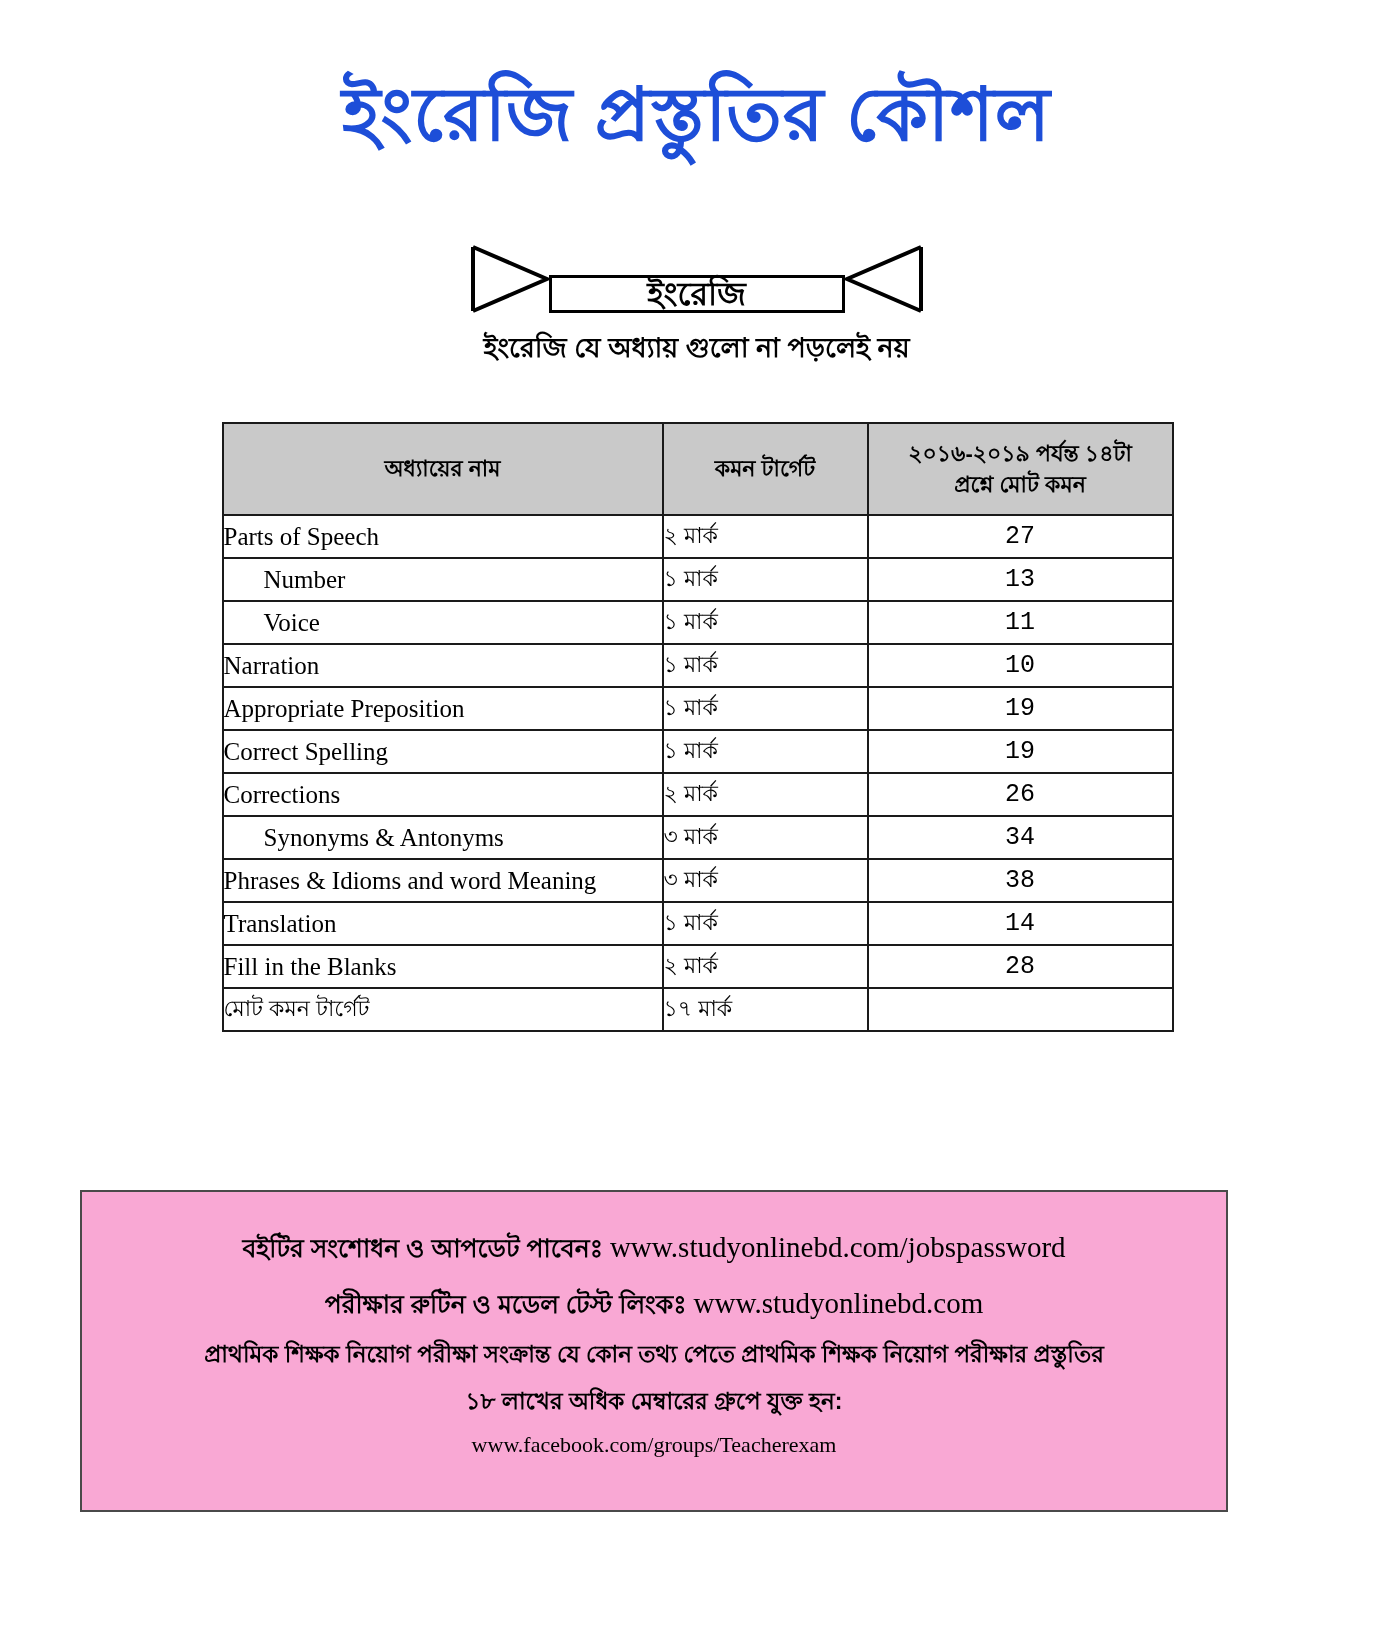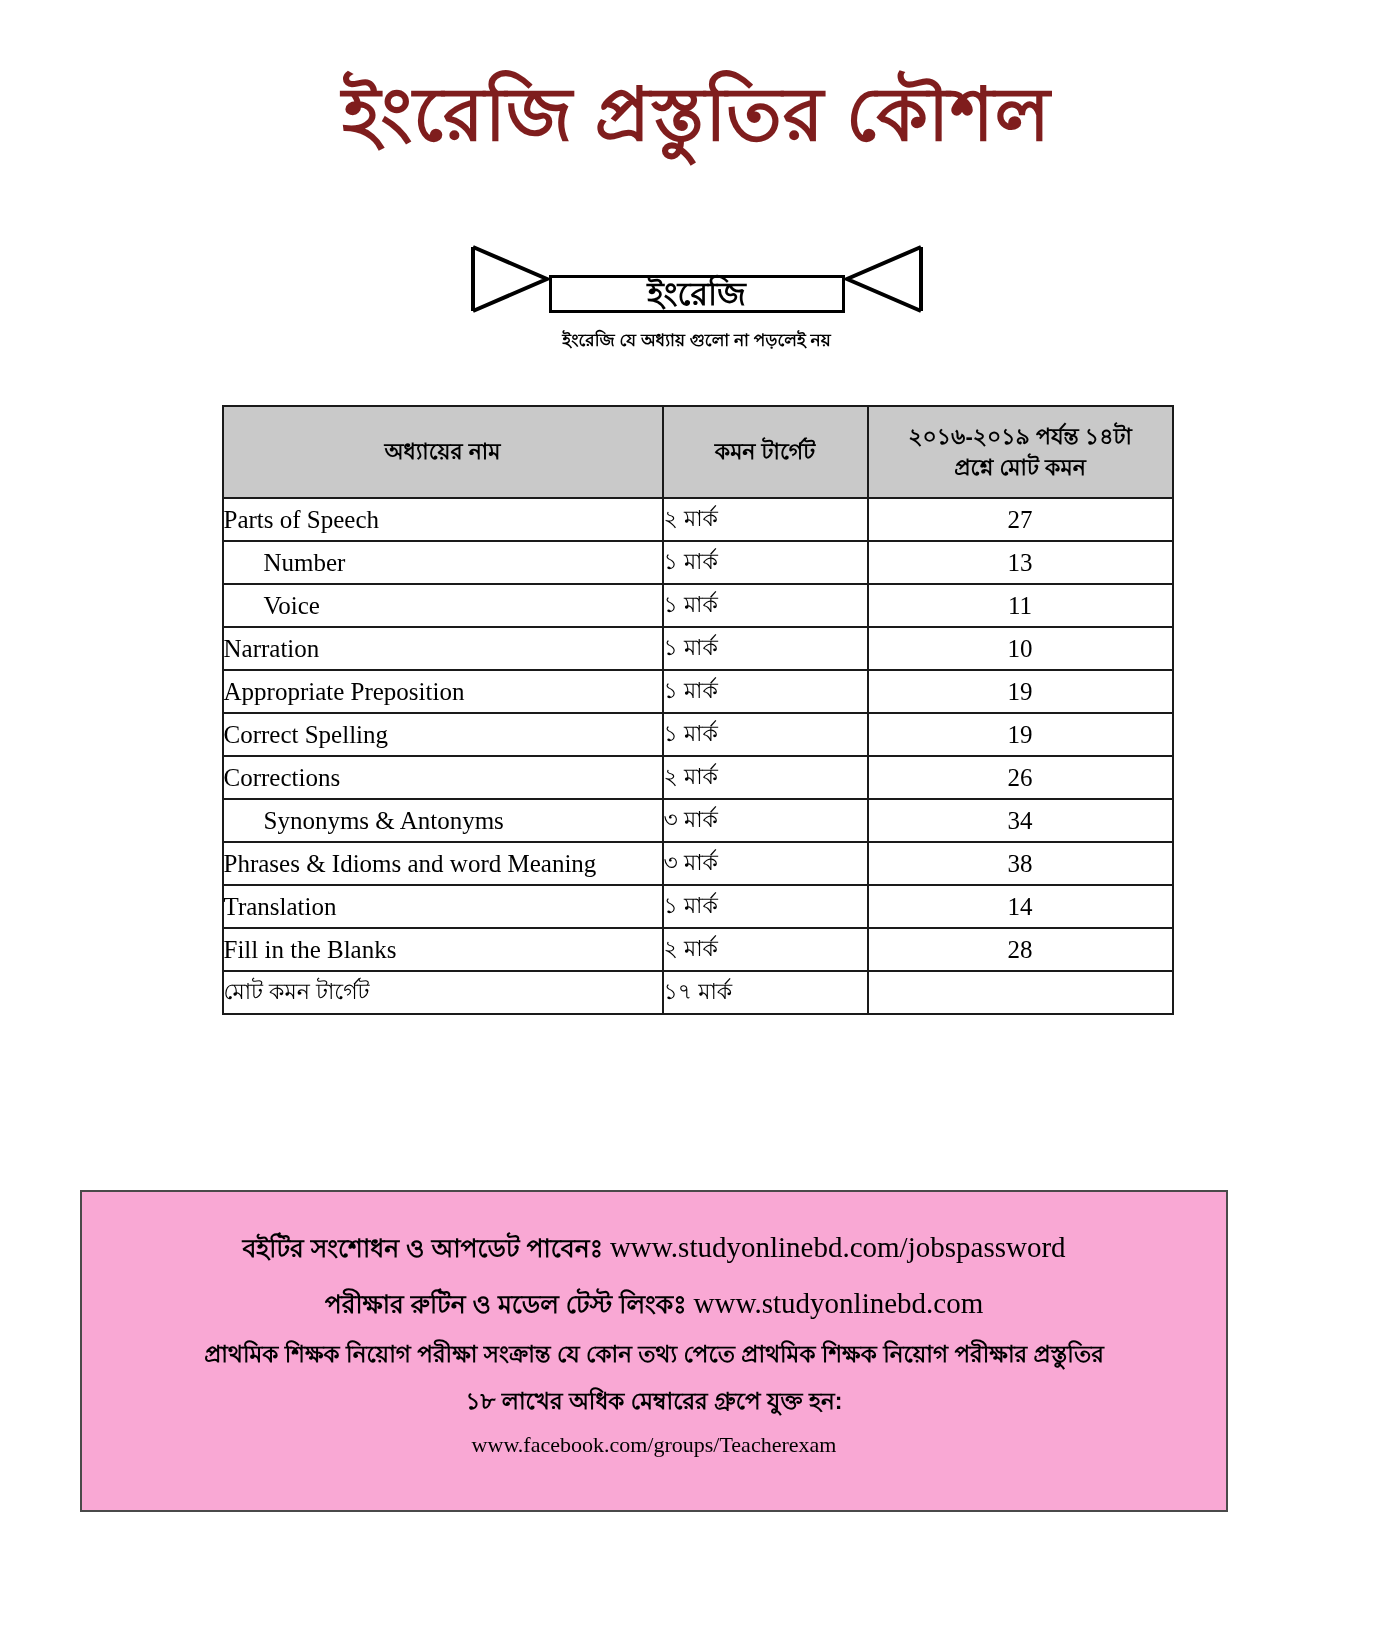--- a/index.html
+++ b/index.html
@@ -21,21 +21,21 @@
   .page {
     width: 1393px;
     height: 1649px;
     position: relative;
     padding: 0;
   }
 
   
   .title {
     text-align: center;
-    color: #7f1d1d;
+    color: #1d4ed8;
     font-family: "Liberation Sans", "DejaVu Sans", sans-serif;
     font-weight: bold;
     font-size: 74px;
     line-height: 1.1;
     letter-spacing: 1px;
     margin: 0;
     padding-top: 74px;
     white-space: nowrap;
   }
 
@@ -73,21 +73,21 @@
     font-family: "Liberation Sans", "DejaVu Sans", sans-serif;
     font-weight: bold;
     font-size: 32px;
     line-height: 1;
   }
 
   .sub-caption {
     text-align: center;
     font-family: "Liberation Sans", "DejaVu Sans", sans-serif;
     font-weight: bold;
-    font-size: 17px;
+    font-size: 27px;
     margin-top: 22px;
   }
 
   
   .table-wrap {
     margin: 50px auto 0 auto;
     width: 950px;
   }
   table.chapters {
     width: 950px;
@@ -129,21 +129,21 @@
     font-weight: normal;
   }
   td.cell-mark {
     font-family: "Liberation Sans", "DejaVu Sans", sans-serif;
     font-size: 22px;
     padding-left: 18px;
     text-align: left;
     white-space: nowrap;
   }
   td.cell-count {
-    font-family: Liberation Serif, serif;
+    font-family: Liberation Mono, monospace;
     font-size: 25px;
     text-align: center;
   }
 
   
   .footer-box {
     position: absolute;
     left: 80px;
     top: 1190px;
     width: 1148px;

